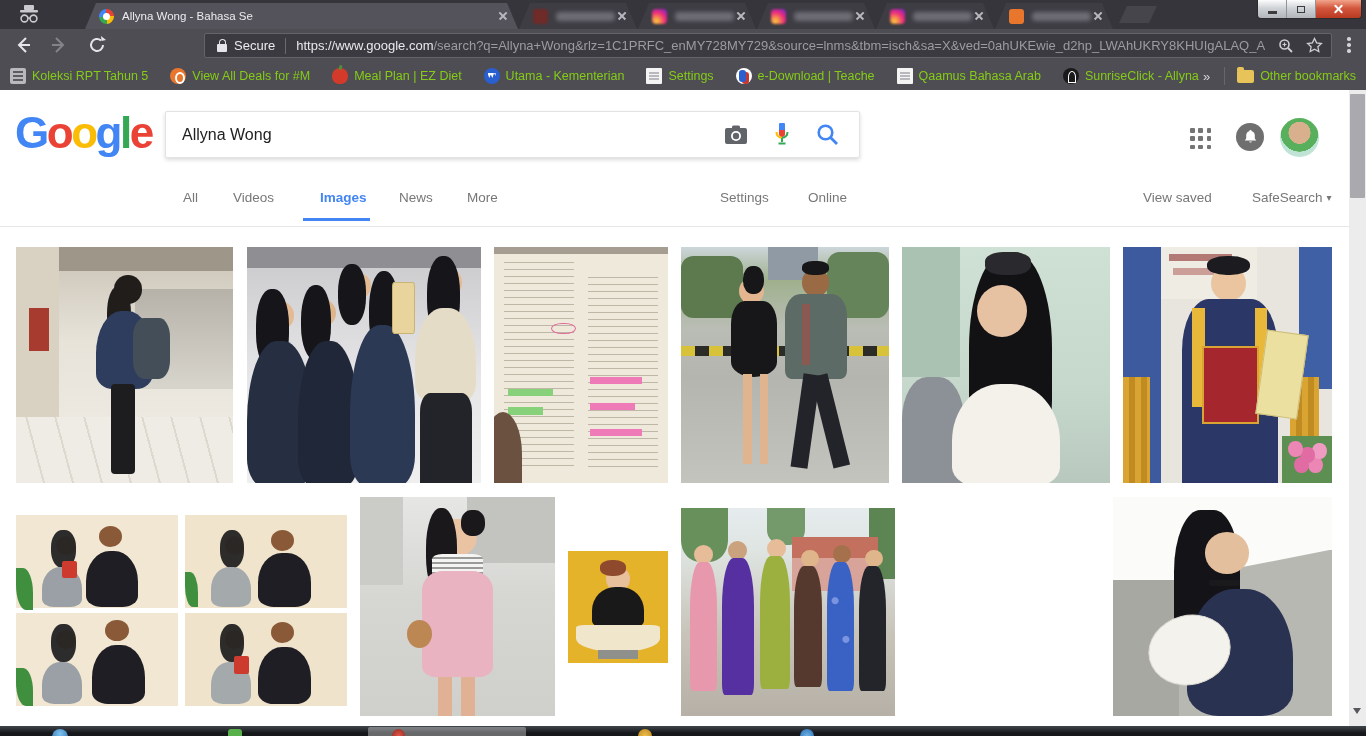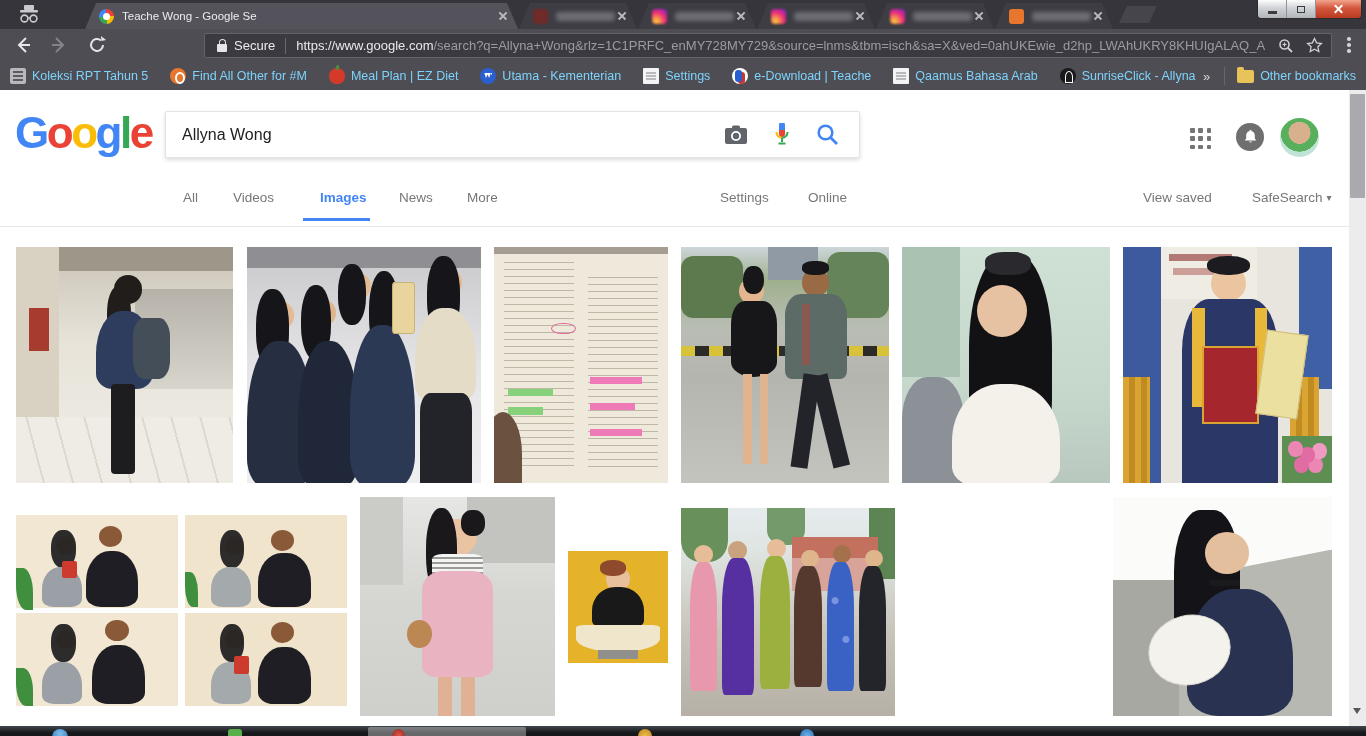--- a/index.html
+++ b/index.html
@@ -50,21 +50,21 @@
   #url{font-size:13px;white-space:nowrap;overflow:hidden;flex:1;}
   #url .origin{color:#e9e9ec;}
   #url .path{color:#9c9ba2;}
   #omni-zoom-icon,#omni-star-icon{margin-left:12px;flex:0 0 auto;}
   #menu-btn{position:absolute;right:8px;top:7px;width:18px;height:18px;display:flex;flex-direction:column;align-items:center;justify-content:center;gap:2.5px;}
   #menu-btn i{width:3.5px;height:3.5px;border-radius:50%;background:#d3d3d7;display:block;}
 
   
   #bookmarks{position:absolute;top:62px;left:0;width:1366px;height:28px;background:#4e4d53;display:flex;align-items:center;padding-left:10px;box-shadow:0 1px 0 #3f3e44;}
   .bm{display:flex;align-items:center;margin-right:22px;white-space:nowrap;}
-  .bm-label{color:#7dd3fc;font-size:12.5px;margin-left:6px;}
+  .bm-label{color:#84cc16;font-size:12.5px;margin-left:6px;}
   .bm-ic{width:16px;height:16px;border-radius:2px;position:relative;flex:0 0 16px;}
   .ic-news{background:#b9b9bd;}
   .ic-news::after{content:"";position:absolute;left:3px;top:3px;width:10px;height:2px;background:#5c5c60;box-shadow:0 4px 0 #5c5c60,0 8px 0 #5c5c60;}
   .ic-orange{background:#e8762d;border-radius:50%;}
   .ic-orange::after{content:"";position:absolute;left:5px;top:4px;width:6px;height:8px;border:2px solid #fff;border-radius:50%;}
   .ic-apple{background:#d43a2a;border-radius:50% 50% 45% 45%;}
   .ic-apple::after{content:"";position:absolute;left:7px;top:-3px;width:3px;height:5px;background:#4f8f3a;border-radius:2px;transform:rotate(20deg);}
   .ic-blue{background:#2a5fd0;border-radius:50%;}
   .ic-blue::after{content:"";position:absolute;left:4px;top:5px;width:8px;height:5px;background:#fff;clip-path:polygon(0 0,20% 100%,40% 30%,60% 100%,80% 0,100% 60%,100% 0);}
   .ic-page{background:#f4f4f5;border-radius:1px;}
@@ -126,21 +126,21 @@
     <svg id="incog-icon" viewBox="0 0 26 19">
       <rect x="8" y="0" width="10" height="5" rx="1" fill="#c9c9ce"></rect>
       <rect x="4" y="5" width="18" height="2.5" rx="1" fill="#c9c9ce"></rect>
       <circle cx="8.5" cy="13.5" r="3.4" fill="none" stroke="#c9c9ce" stroke-width="1.6"></circle>
       <circle cx="17.5" cy="13.5" r="3.4" fill="none" stroke="#c9c9ce" stroke-width="1.6"></circle>
       <path d="M12 13.5 q1 -1.2 2 0" stroke="#c9c9ce" stroke-width="1.4" fill="none"></path>
     </svg>
 
     <div class="tab active" style="left:85px;width:433px;">
       <span class="favicon fav-google"></span>
-      <span class="tab-title">Teache Wong - Google Se</span>
+      <span class="tab-title">Allyna Wong - Bahasa Se</span>
       <span class="tab-close"></span>
     </div>
 
     <div class="tab inactive" style="left:519px;width:118px;">
       <span class="favicon fav-youtube"></span>
       <span class="blurbar"></span>
       <span class="tab-close"></span>
     </div>
     <div class="tab inactive" style="left:638px;width:118px;">
       <span class="favicon fav-instagram"></span>
@@ -216,21 +216,21 @@
       </div>
   </div>
 
   <div id="bookmarks">
     <div class="bm">
       <span class="bm-ic ic-news"></span>
       <span class="bm-label">Koleksi RPT Tahun 5</span>
     </div>
     <div class="bm">
       <span class="bm-ic ic-orange"></span>
-      <span class="bm-label">Find All Other for #M</span>
+      <span class="bm-label">View All Deals for #M</span>
     </div>
     <div class="bm">
       <span class="bm-ic ic-apple"></span>
       <span class="bm-label">Meal Plan | EZ Diet</span>
     </div>
     <div class="bm">
       <span class="bm-ic ic-blue"></span>
       <span class="bm-label">Utama - Kementerian</span>
     </div>
     <div class="bm">

